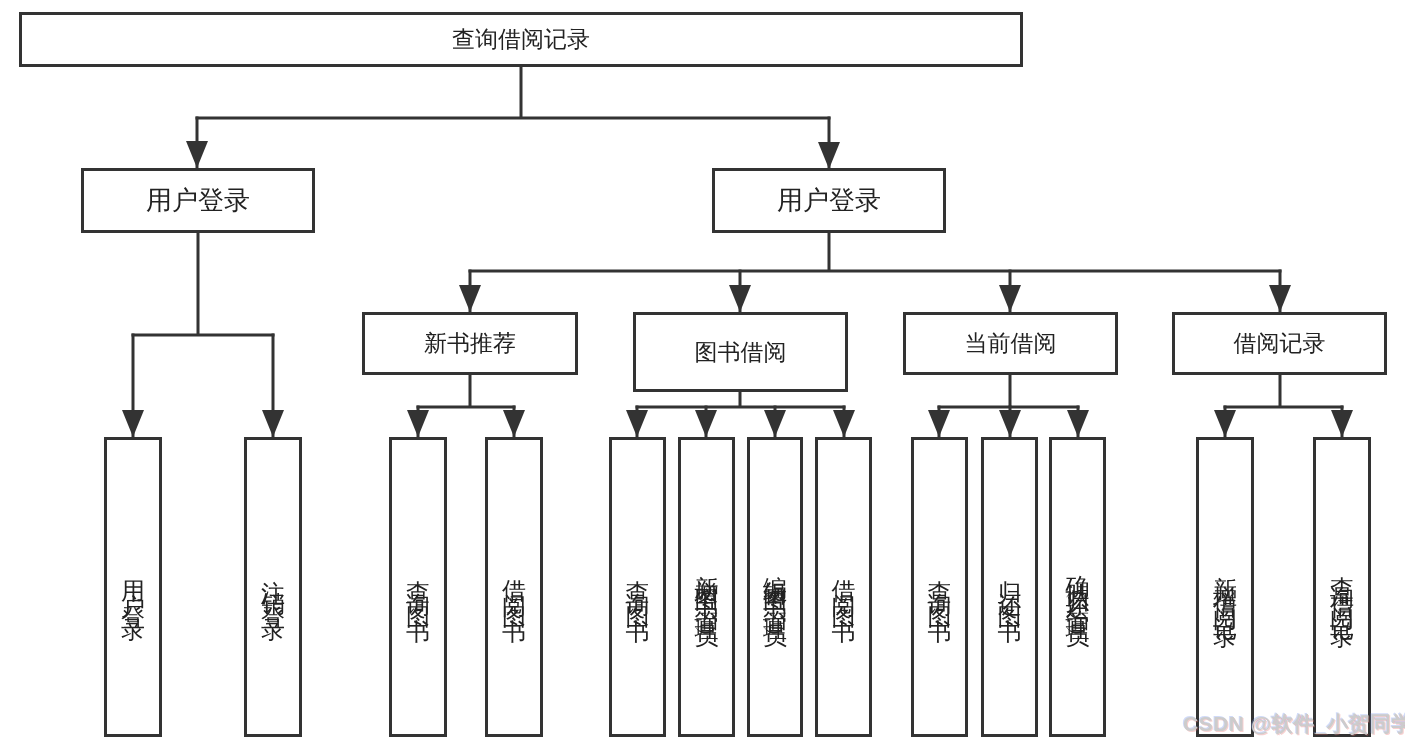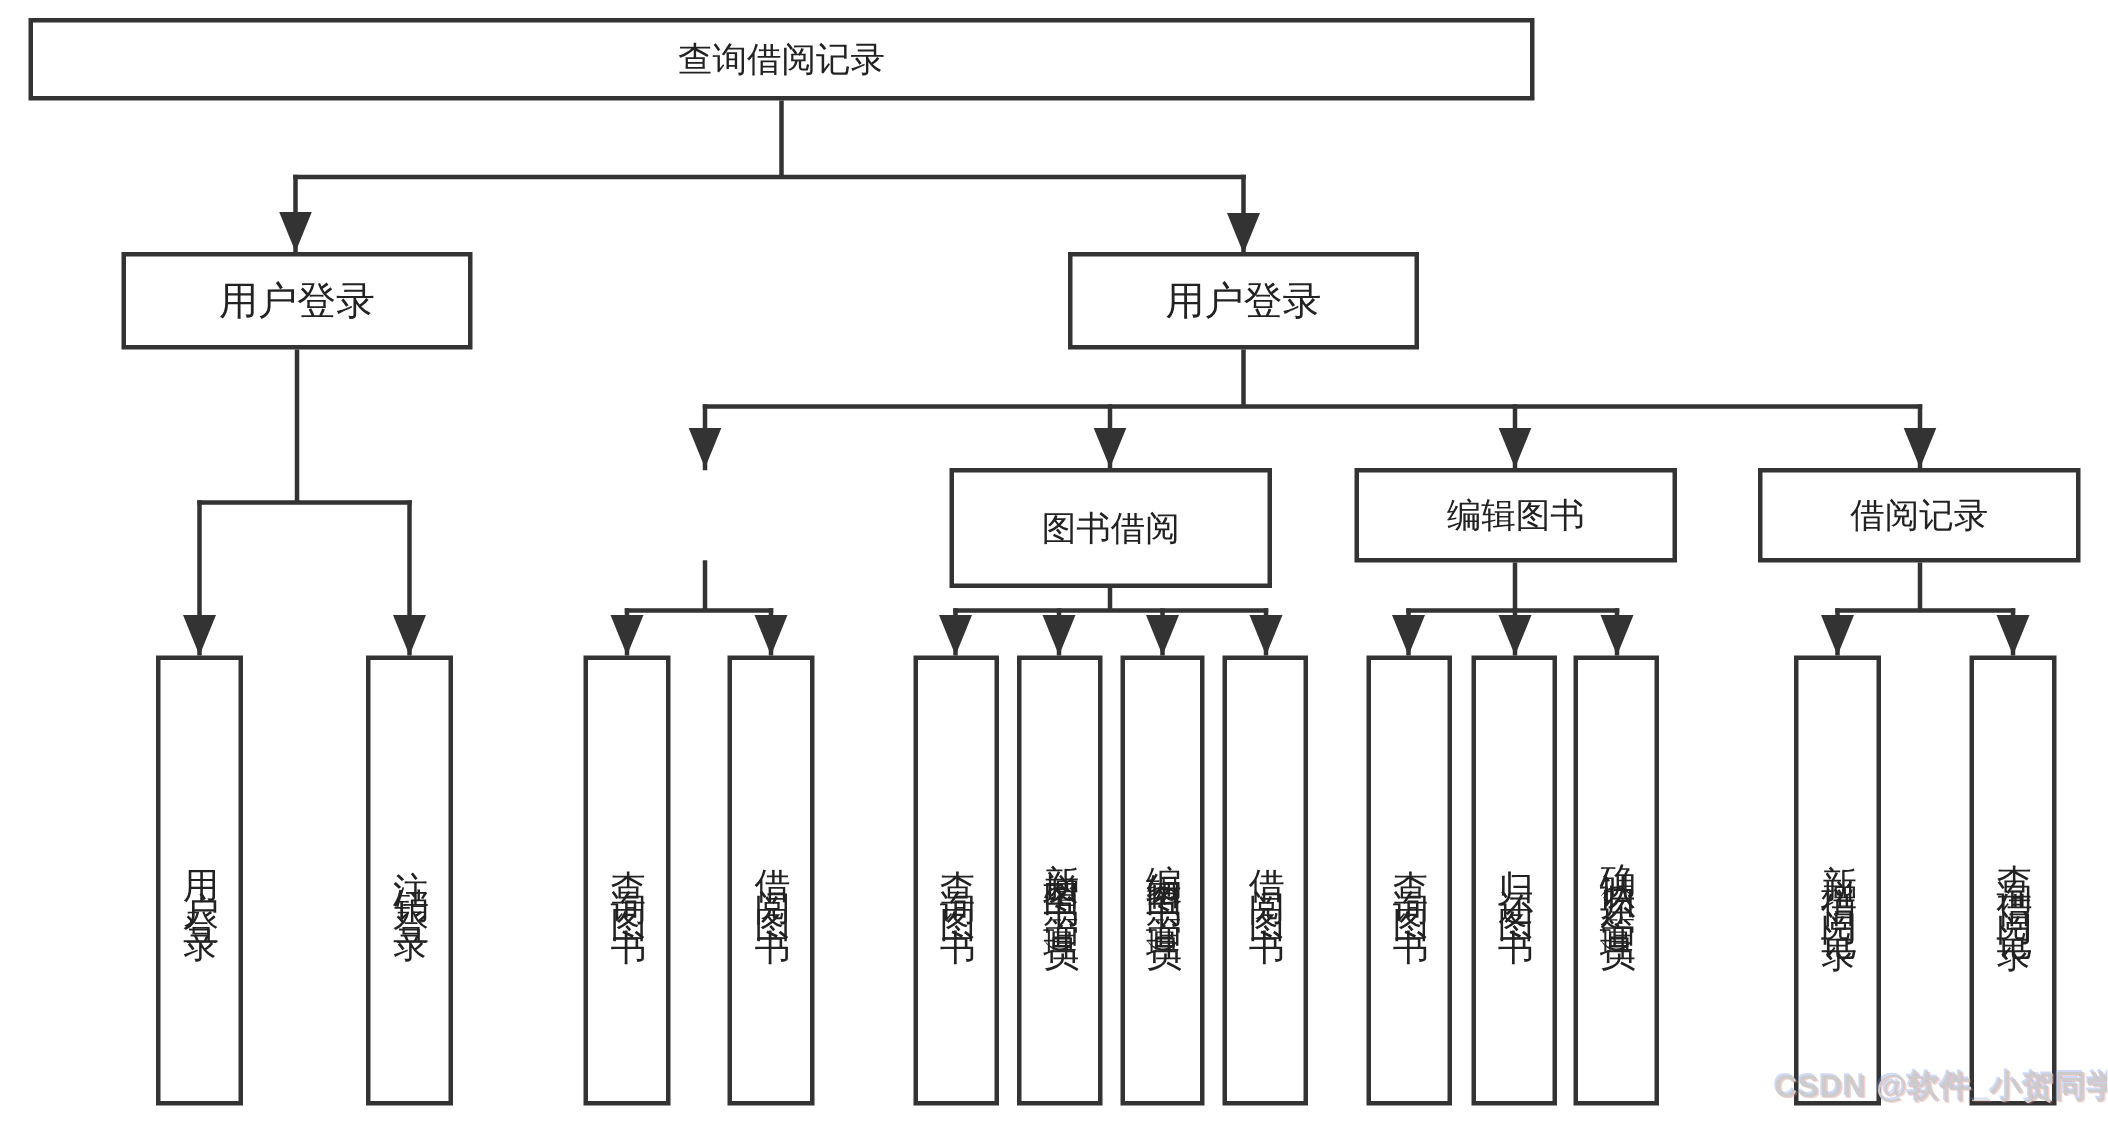--- a/index.html
+++ b/index.html
@@ -76,25 +76,28 @@
     <span>查询借阅记录</span>
   </div>
 
   <div class="box h2" style="left:81px;top:168px;width:234px;height:65px">
     <span>用户登录</span>
   </div>
   <div class="box h2" style="left:712px;top:168px;width:234px;height:65px">
     <span>用户登录</span>
   </div>
 
+  <div class="box hl" style="left:362px;top:312px;width:216px;height:63px">
+    <span>新书推荐</span>
+  </div>
   <div class="box hl" style="left:633px;top:312px;width:215px;height:80px">
     <span>图书借阅</span>
   </div>
   <div class="box hl" style="left:903px;top:312px;width:215px;height:63px">
-    <span>编辑图书</span>
+    <span>当前借阅</span>
   </div>
   <div class="box hl" style="left:1172px;top:312px;width:215px;height:63px">
     <span>借阅记录</span>
   </div>
 
   <div class="box v v4" style="left:104px;top:437px;width:58px;height:300px">
     <span>用户登录</span>
   </div>
   <div class="box v v4" style="left:244px;top:437px;width:58px;height:300px">
     <span>注销登录</span>

